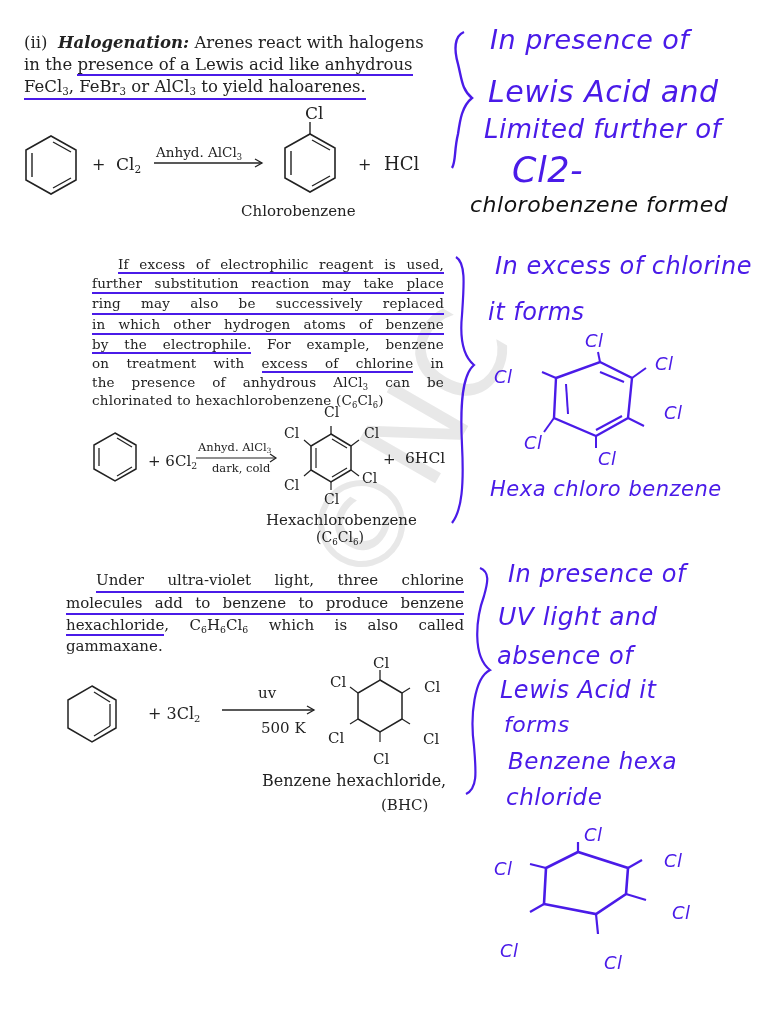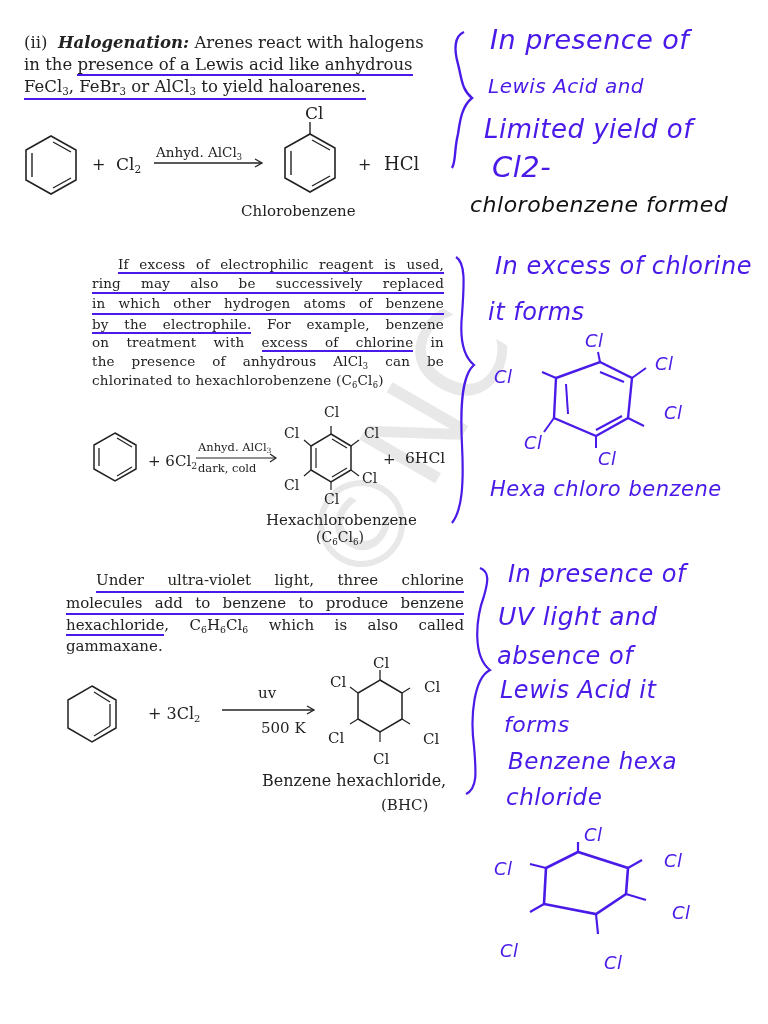--- a/index.html
+++ b/index.html
@@ -59,27 +59,30 @@
   <line x1="29" y1="68" x2="47" y2="58" stroke="#222" stroke-width="1.4"></line>
 </svg>
 <div class="label" style="left:358px;top:155px;font-size:16px;">+</div>
 <div class="label" style="left:384px;top:153px;font-size:18px;">HCl</div>
 <div class="label" style="left:241px;top:202px;font-size:15px;">Chlorobenzene</div>
 
 <svg width="30" height="140" style="left:452px;top:30px;">
   <path d="M12,2 C2,6 2,20 6,34 C10,50 10,60 20,68 C10,76 8,90 6,104 C2,120 4,132 0,138" fill="none" stroke="#4a1be8" stroke-width="2.4"></path>
 </svg>
 <div class="hand" style="left:490px;top:24px;font-size:27px;">In presence of</div>
-<div class="hand" style="left:488px;top:74px;font-size:20px;">Lewis Acid and</div>
-<div class="hand" style="left:484px;top:114px;font-size:26px;">Limited yield of</div>
-<div class="hand" style="left:492px;top:150px;font-size:29px;">Cl2-</div>
+<div class="hand" style="left:488px;top:74px;font-size:30px;">Lewis Acid and</div>
+<div class="hand" style="left:484px;top:114px;font-size:26px;">Limited further of</div>
+<div class="hand" style="left:512px;top:150px;font-size:35px;">Cl2-</div>
 <div class="hand hand-black" style="left:470px;top:192px;font-size:22px;">chlorobenzene formed</div>
 
 <div class="para p2">
   <span class="line just ind1"><span class="ul">If excess of electrophilic reagent is used,</span></span>
+  <span class="line just">
+      <span class="ul" style="display:block;">further substitution reaction may take place</span>
+    </span>
   <span class="line just">
       <span class="ul" style="display:block;">ring may also be successively replaced</span>
     </span>
   <span class="line just">
       <span class="ul" style="display:block;">in which other hydrogen atoms of benzene</span>
     </span>
   <span class="line just"><span class="ul">by the electrophile.</span> For example, benzene</span>
   <span class="line just">on treatment with <span class="ul">excess of chlorine</span> in</span>
   <span class="line just">the presence of anhydrous AlCl<sub>3</sub> can be</span>
   <span class="line">chlorinated to hexachlorobenzene (C<sub>6</sub>Cl<sub>6</sub>)</span>
@@ -90,21 +93,21 @@
   <line x1="25" y1="7" x2="40" y2="16" stroke="#222" stroke-width="1.3"></line>
   <line x1="7" y1="17" x2="7" y2="35" stroke="#222" stroke-width="1.3"></line>
   <line x1="25" y1="45" x2="40" y2="36" stroke="#222" stroke-width="1.3"></line>
 </svg>
 <div class="label" style="left:148px;top:452px;font-size:15px;"><span>+</span> <span>6Cl</span><sub>2</sub></div>
 <div class="label" style="left:198px;top:440px;font-size:11.5px;"><span>Anhyd. AlCl</span><sub>3</sub></div>
 <svg width="84" height="10" style="left:196px;top:453px;">
   <line x1="0" y1="5" x2="80" y2="5" stroke="#222" stroke-width="1.2"></line>
   <polyline points="74,1 80,5 74,9" fill="none" stroke="#222" stroke-width="1.2"></polyline>
 </svg>
-<div class="label" style="left:198px;top:461px;font-size:11.5px;">dark, cold</div>
+<div class="label" style="left:212px;top:461px;font-size:11.5px;">dark, cold</div>
 
 <svg width="70" height="80" style="left:296px;top:420px;">
   <line x1="35" y1="6" x2="35" y2="14" stroke="#222" stroke-width="1.3"></line>
   <polygon points="35,14 55,26 55,50 35,62 15,50 15,26" fill="none" stroke="#222" stroke-width="1.5"></polygon>
   <line x1="36" y1="19" x2="51" y2="28" stroke="#222" stroke-width="1.2"></line>
   <line x1="20" y1="28" x2="20" y2="48" stroke="#222" stroke-width="1.2"></line>
   <line x1="36" y1="57" x2="51" y2="48" stroke="#222" stroke-width="1.2"></line>
   <line x1="55" y1="26" x2="63" y2="20" stroke="#222" stroke-width="1.2"></line>
   <line x1="55" y1="50" x2="63" y2="56" stroke="#222" stroke-width="1.2"></line>
   <line x1="15" y1="26" x2="8" y2="20" stroke="#222" stroke-width="1.2"></line>

